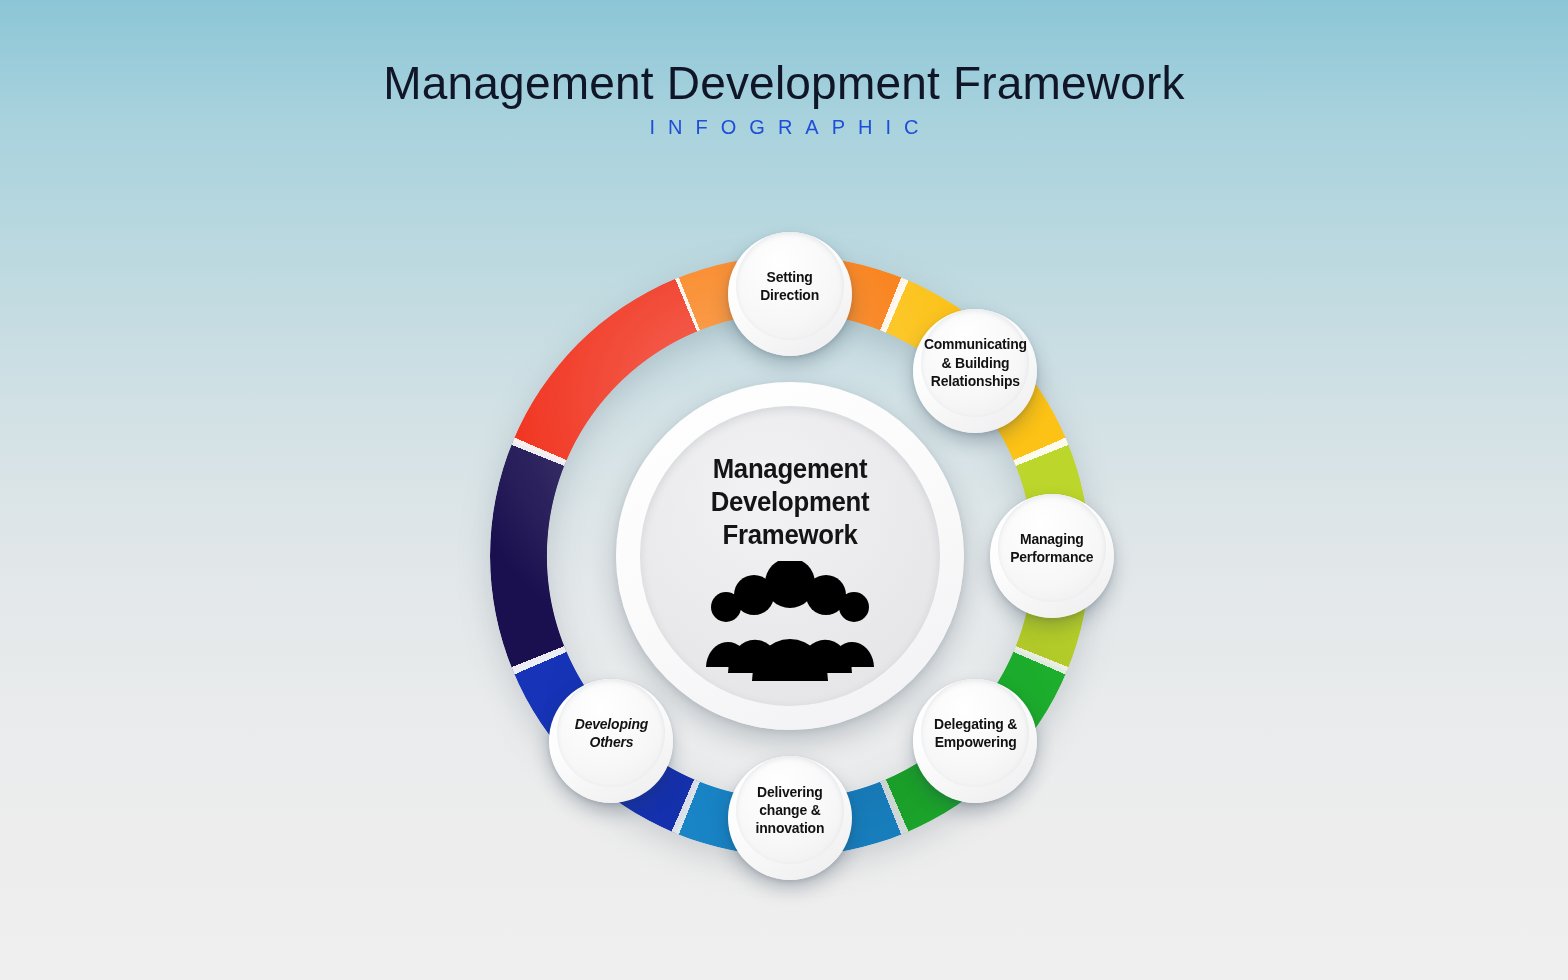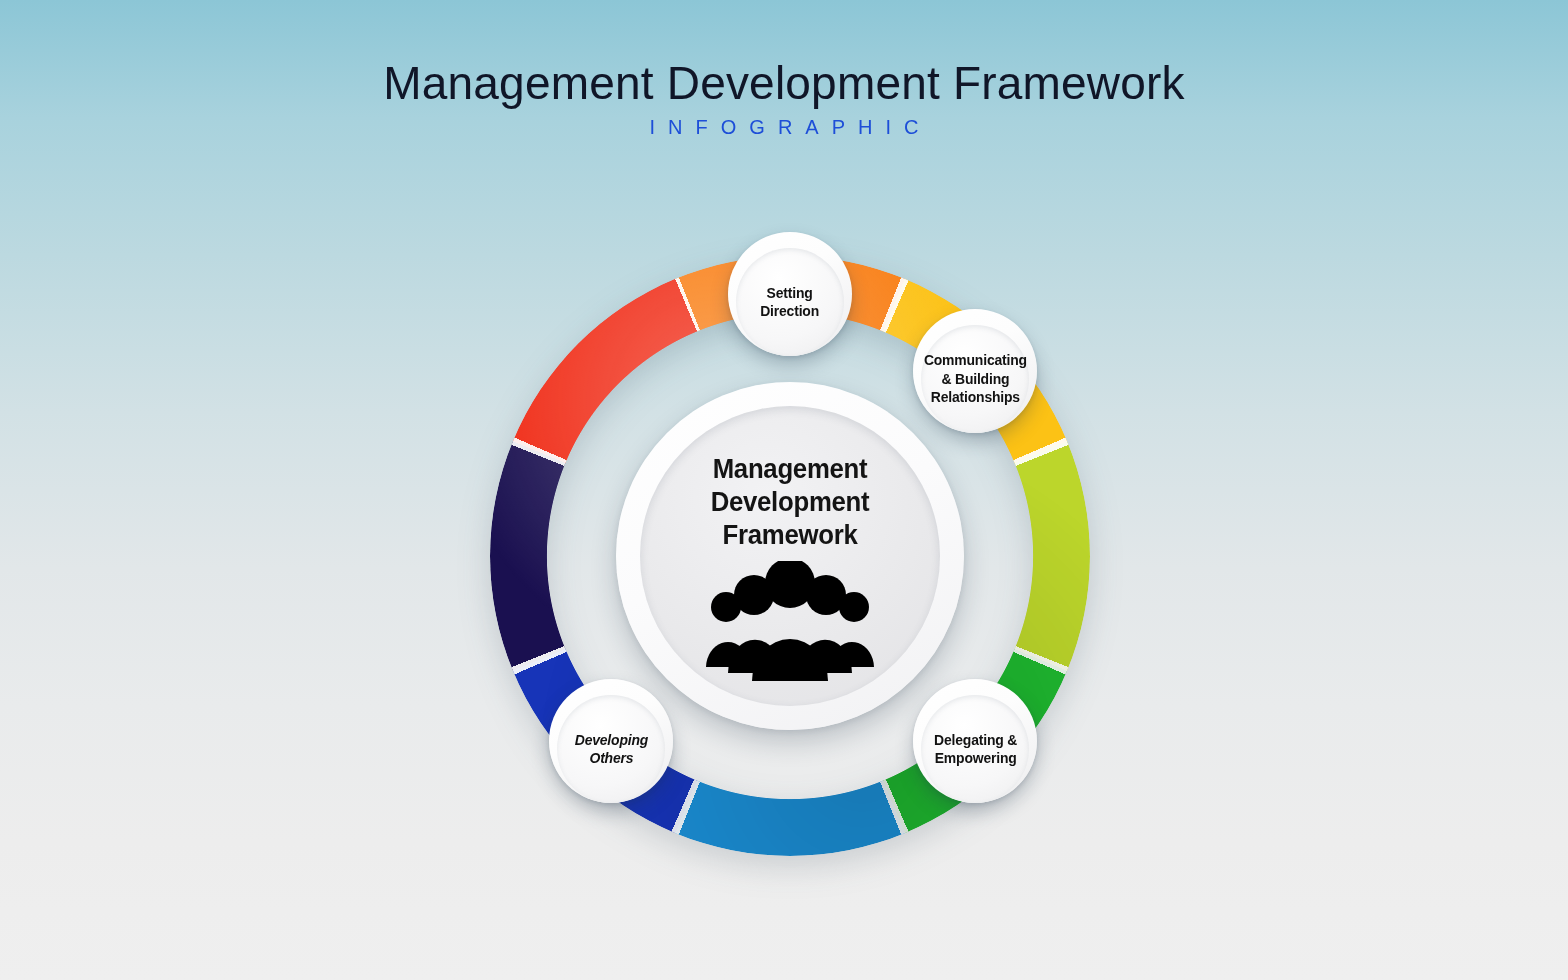--- a/index.html
+++ b/index.html
@@ -128,21 +128,21 @@
   
   .node {
     position: absolute;
     width: 124px; height: 124px;
     margin-left: -62px; margin-top: -62px;
     border-radius: 50%;
     background: linear-gradient(150deg,#ffffff 0%, #fdfdfd 40%, #ededef 100%);
     box-shadow: 0 9px 18px rgba(35,55,75,.26),
                 0 2px 4px rgba(35,55,75,.14);
     display: flex;
-    align-items: flex-end;
+    align-items: flex-start;
     justify-content: center;
     z-index: 5;
   }
   .node-inner {
     width: 108px; height: 108px;
     border-radius: 50%;
     background: radial-gradient(circle at 40% 28%, #ffffff 0%, #f7f7f8 60%, #ececed 100%);
     box-shadow: inset 0 2px 5px rgba(90,105,120,.13);
     display: flex;
     align-items: center;
@@ -211,26 +211,39 @@
 Direction</span>
     </div>
   </div>
   <div class="node" style="left: 485.262px; top: 114.738px;">
     <div class="node-inner">
       <span class="node-label">Communicating
 &amp; Building
 Relationships</span>
     </div>
   </div>
+  <div class="node" style="left: 562px; top: 300px;">
+    <div class="node-inner">
+      <span class="node-label">Managing
+Performance</span>
+    </div>
+  </div>
   <div class="node" style="left: 485.262px; top: 485.262px;">
     <div class="node-inner">
       <span class="node-label">Delegating &amp;
 Empowering</span>
     </div>
   </div>
+  <div class="node" style="left: 300px; top: 562px;">
+    <div class="node-inner">
+      <span class="node-label">Delivering
+change &amp;
+innovation</span>
+    </div>
+  </div>
   <div class="node" style="left: 121px; top: 485.262px; font-style: italic;">
     <div class="node-inner">
       <span class="node-label">Developing
 Others</span>
     </div>
   </div>
 
 </div>
 
 </body></html>

